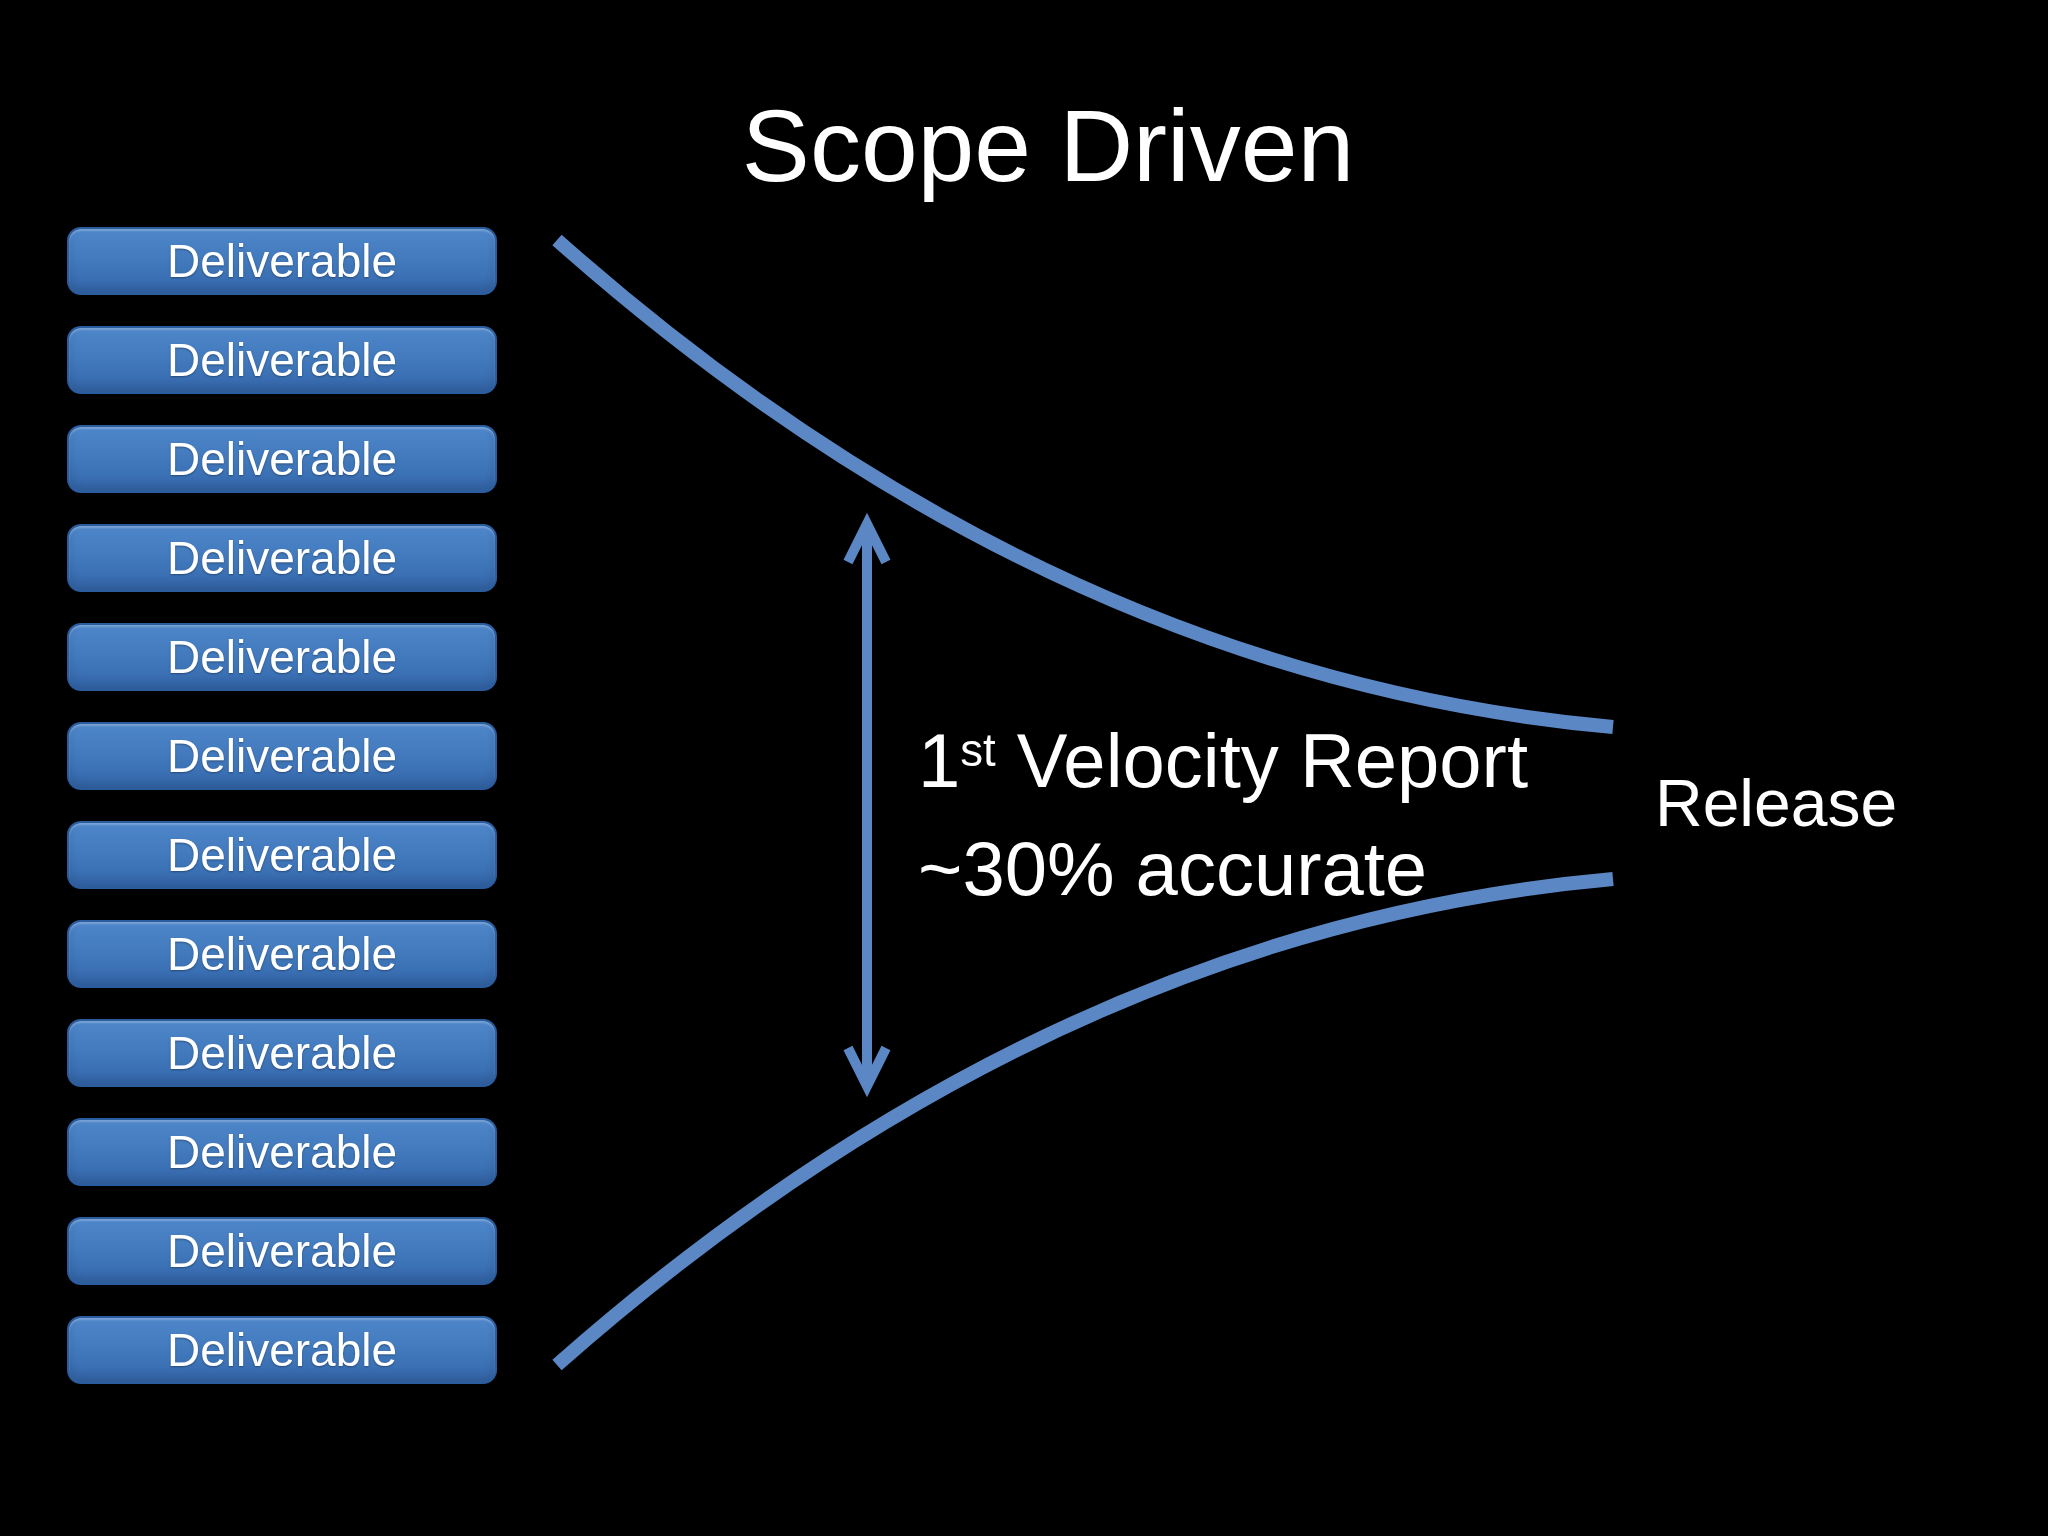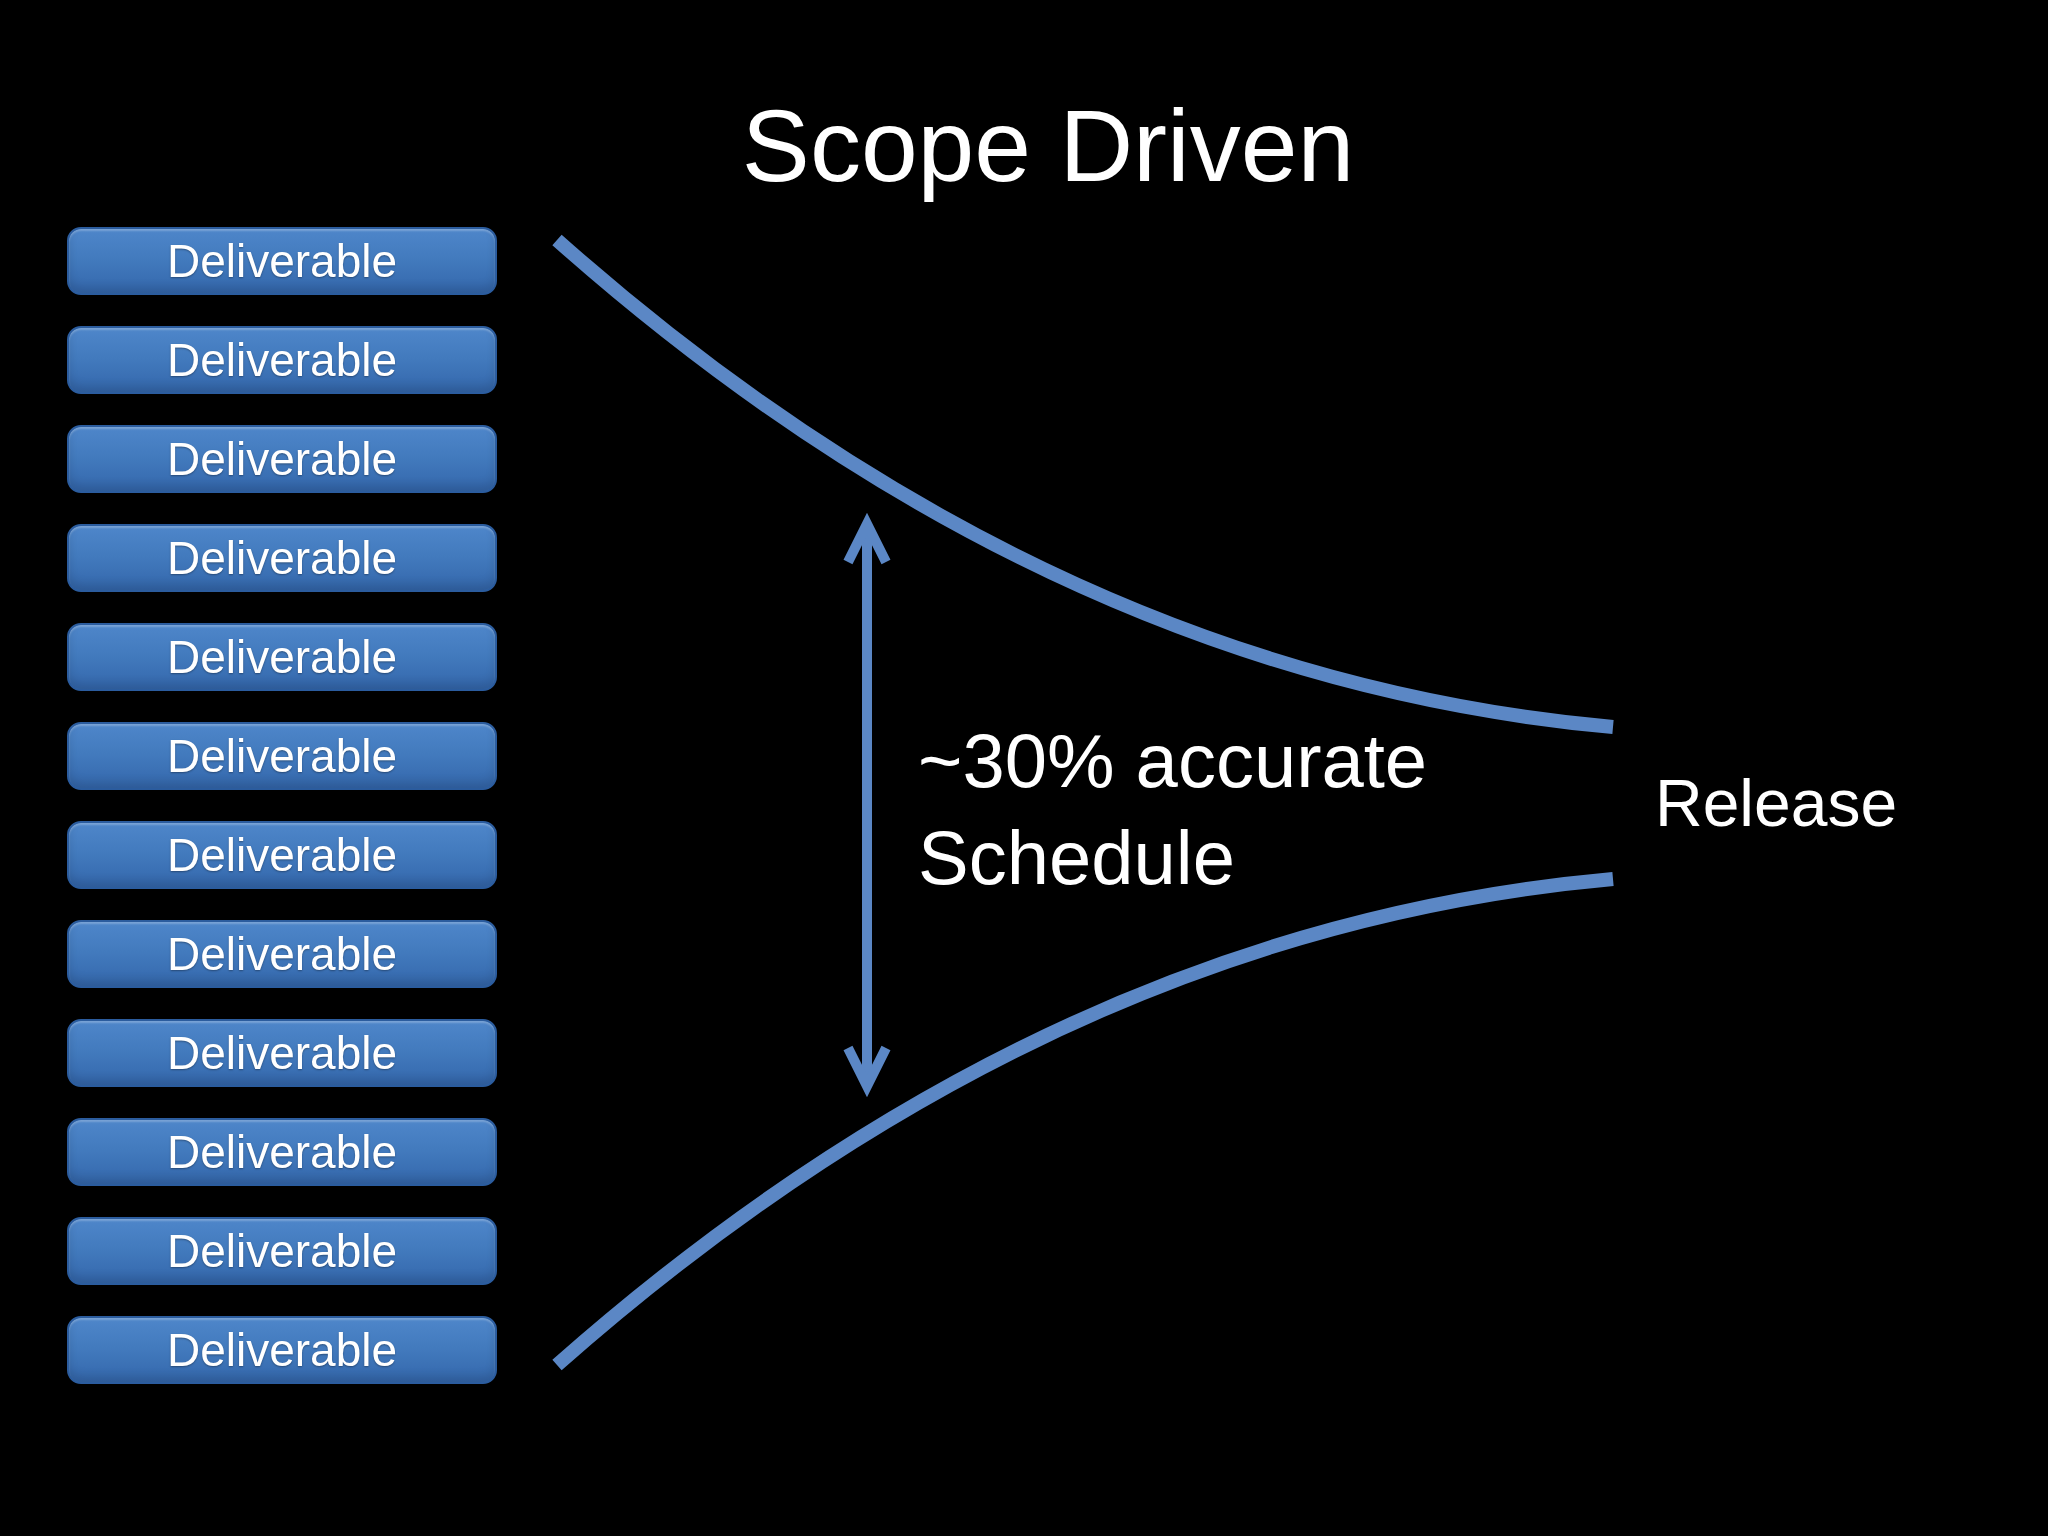--- a/index.html
+++ b/index.html
@@ -138,19 +138,19 @@
     <path d="M 557,240 C 850,500 1200,690 1613,727" fill="none" stroke="#5b87c5" stroke-width="14" stroke-linecap="butt"></path>
     <path d="M 557,1365 C 850,1106 1200,916 1613,879" fill="none" stroke="#5b87c5" stroke-width="14" stroke-linecap="butt"></path>
     <g fill="none" stroke="#5b87c5" stroke-width="10">
       <line x1="867" y1="528" x2="867" y2="1082" stroke="#5b87c5"></line>
       <path d="M 848,562 L 867,524 L 886,562" stroke="#5b87c5"></path>
       <path d="M 848,1048 L 867,1086 L 886,1048" stroke="#5b87c5"></path>
     </g>
   </svg>
 
   <div class="annotation">
+    <div><span>1</span><sup>st</sup><span> Velocity Report</span></div>
     <div>~30% accurate</div>
-    <div>Schedule</div>
   </div>
 
   <div class="release">Release</div>
 
 </div>
 
 </body></html>

